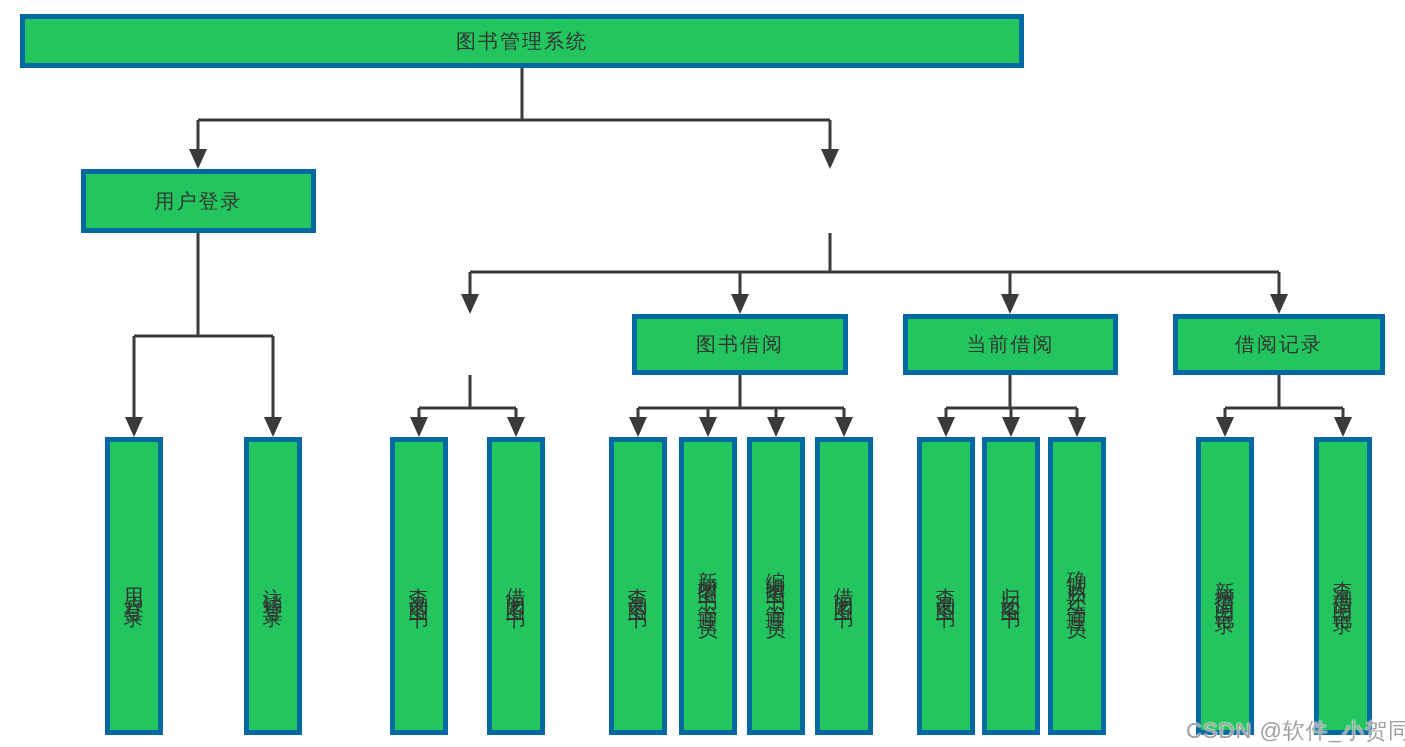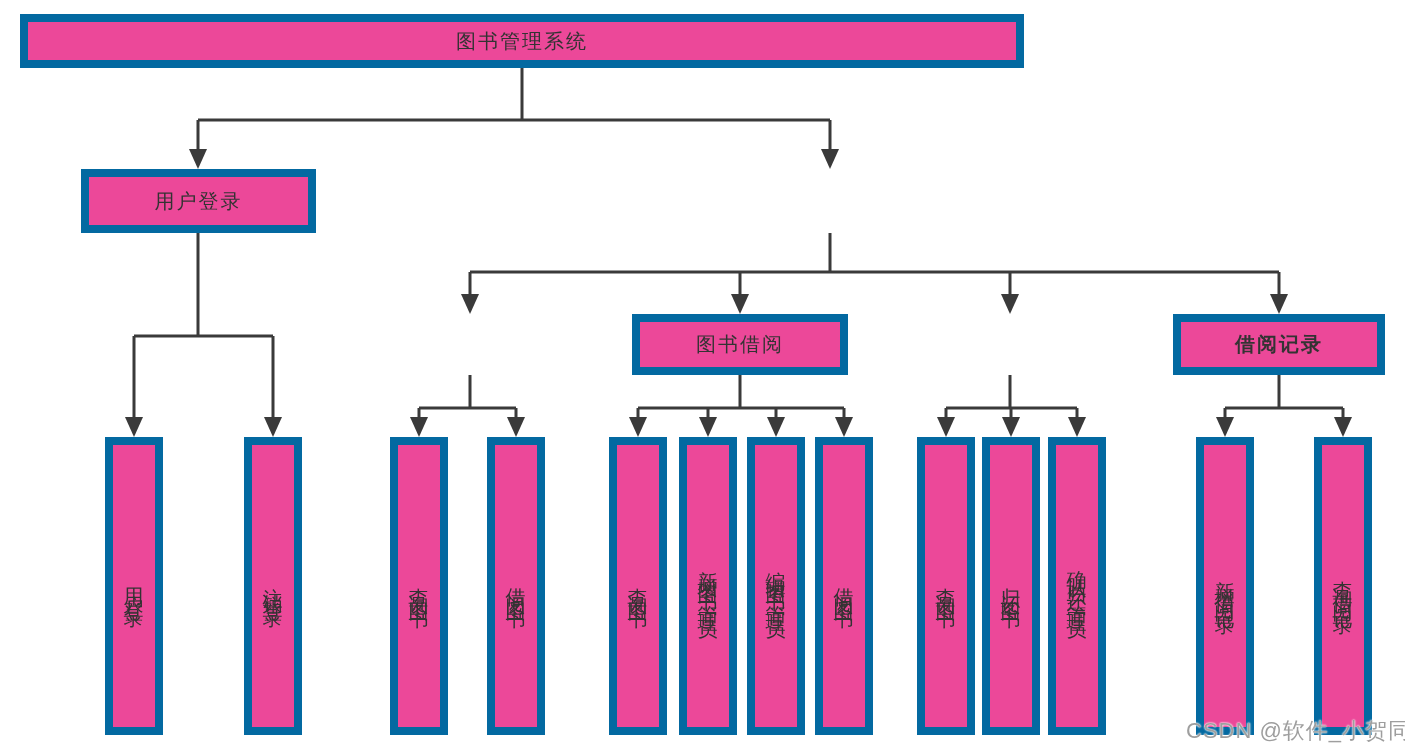--- a/index.html
+++ b/index.html
@@ -13,22 +13,22 @@
   }
   #connectors {
     position: absolute;
     left: 0; top: 0;
     width: 1405px; height: 747px;
     pointer-events: none;
   }
   .box {
     position: absolute;
     box-sizing: border-box;
-    border: 8px solid #0369a1;
-    background: #ec4899;
+    border: 5px solid #0369a1;
+    background: #22c55e;
     display: flex;
     align-items: center;
     justify-content: center;
     color: #333333;
     font-size: 20px;
     z-index: 2;
   }
   .box .label { letter-spacing: 2px; white-space: nowrap; }
   .vbox .label {
     writing-mode: vertical-rl;
@@ -116,21 +116,24 @@
     <span class="label">图书管理系统</span>
   </div>
 
   <div class="box" style="left:81px; top:169px; width:235px; height:64px;">
     <span class="label">用户登录</span>
   </div>
 
   <div class="box" style="left:632px; top:314px; width:216px; height:61px;">
     <span class="label">图书借阅</span>
   </div>
-  <div class="box" style="left:1173px; top:314px; width:212px; height:61px;font-weight:bold;">
+  <div class="box" style="left:903px; top:314px; width:215px; height:61px;">
+    <span class="label">当前借阅</span>
+  </div>
+  <div class="box" style="left:1173px; top:314px; width:212px; height:61px;">
     <span class="label">借阅记录</span>
   </div>
 
   <div class="box vbox" style="left:105px; top:437px; width:58px; height:298px;">
     <span class="label">用户登录</span>
   </div>
   <div class="box vbox" style="left:244px; top:437px; width:58px; height:298px;">
     <span class="label">注销登录</span>
   </div>
   <div class="box vbox" style="left:390px; top:437px; width:58px; height:298px;">

